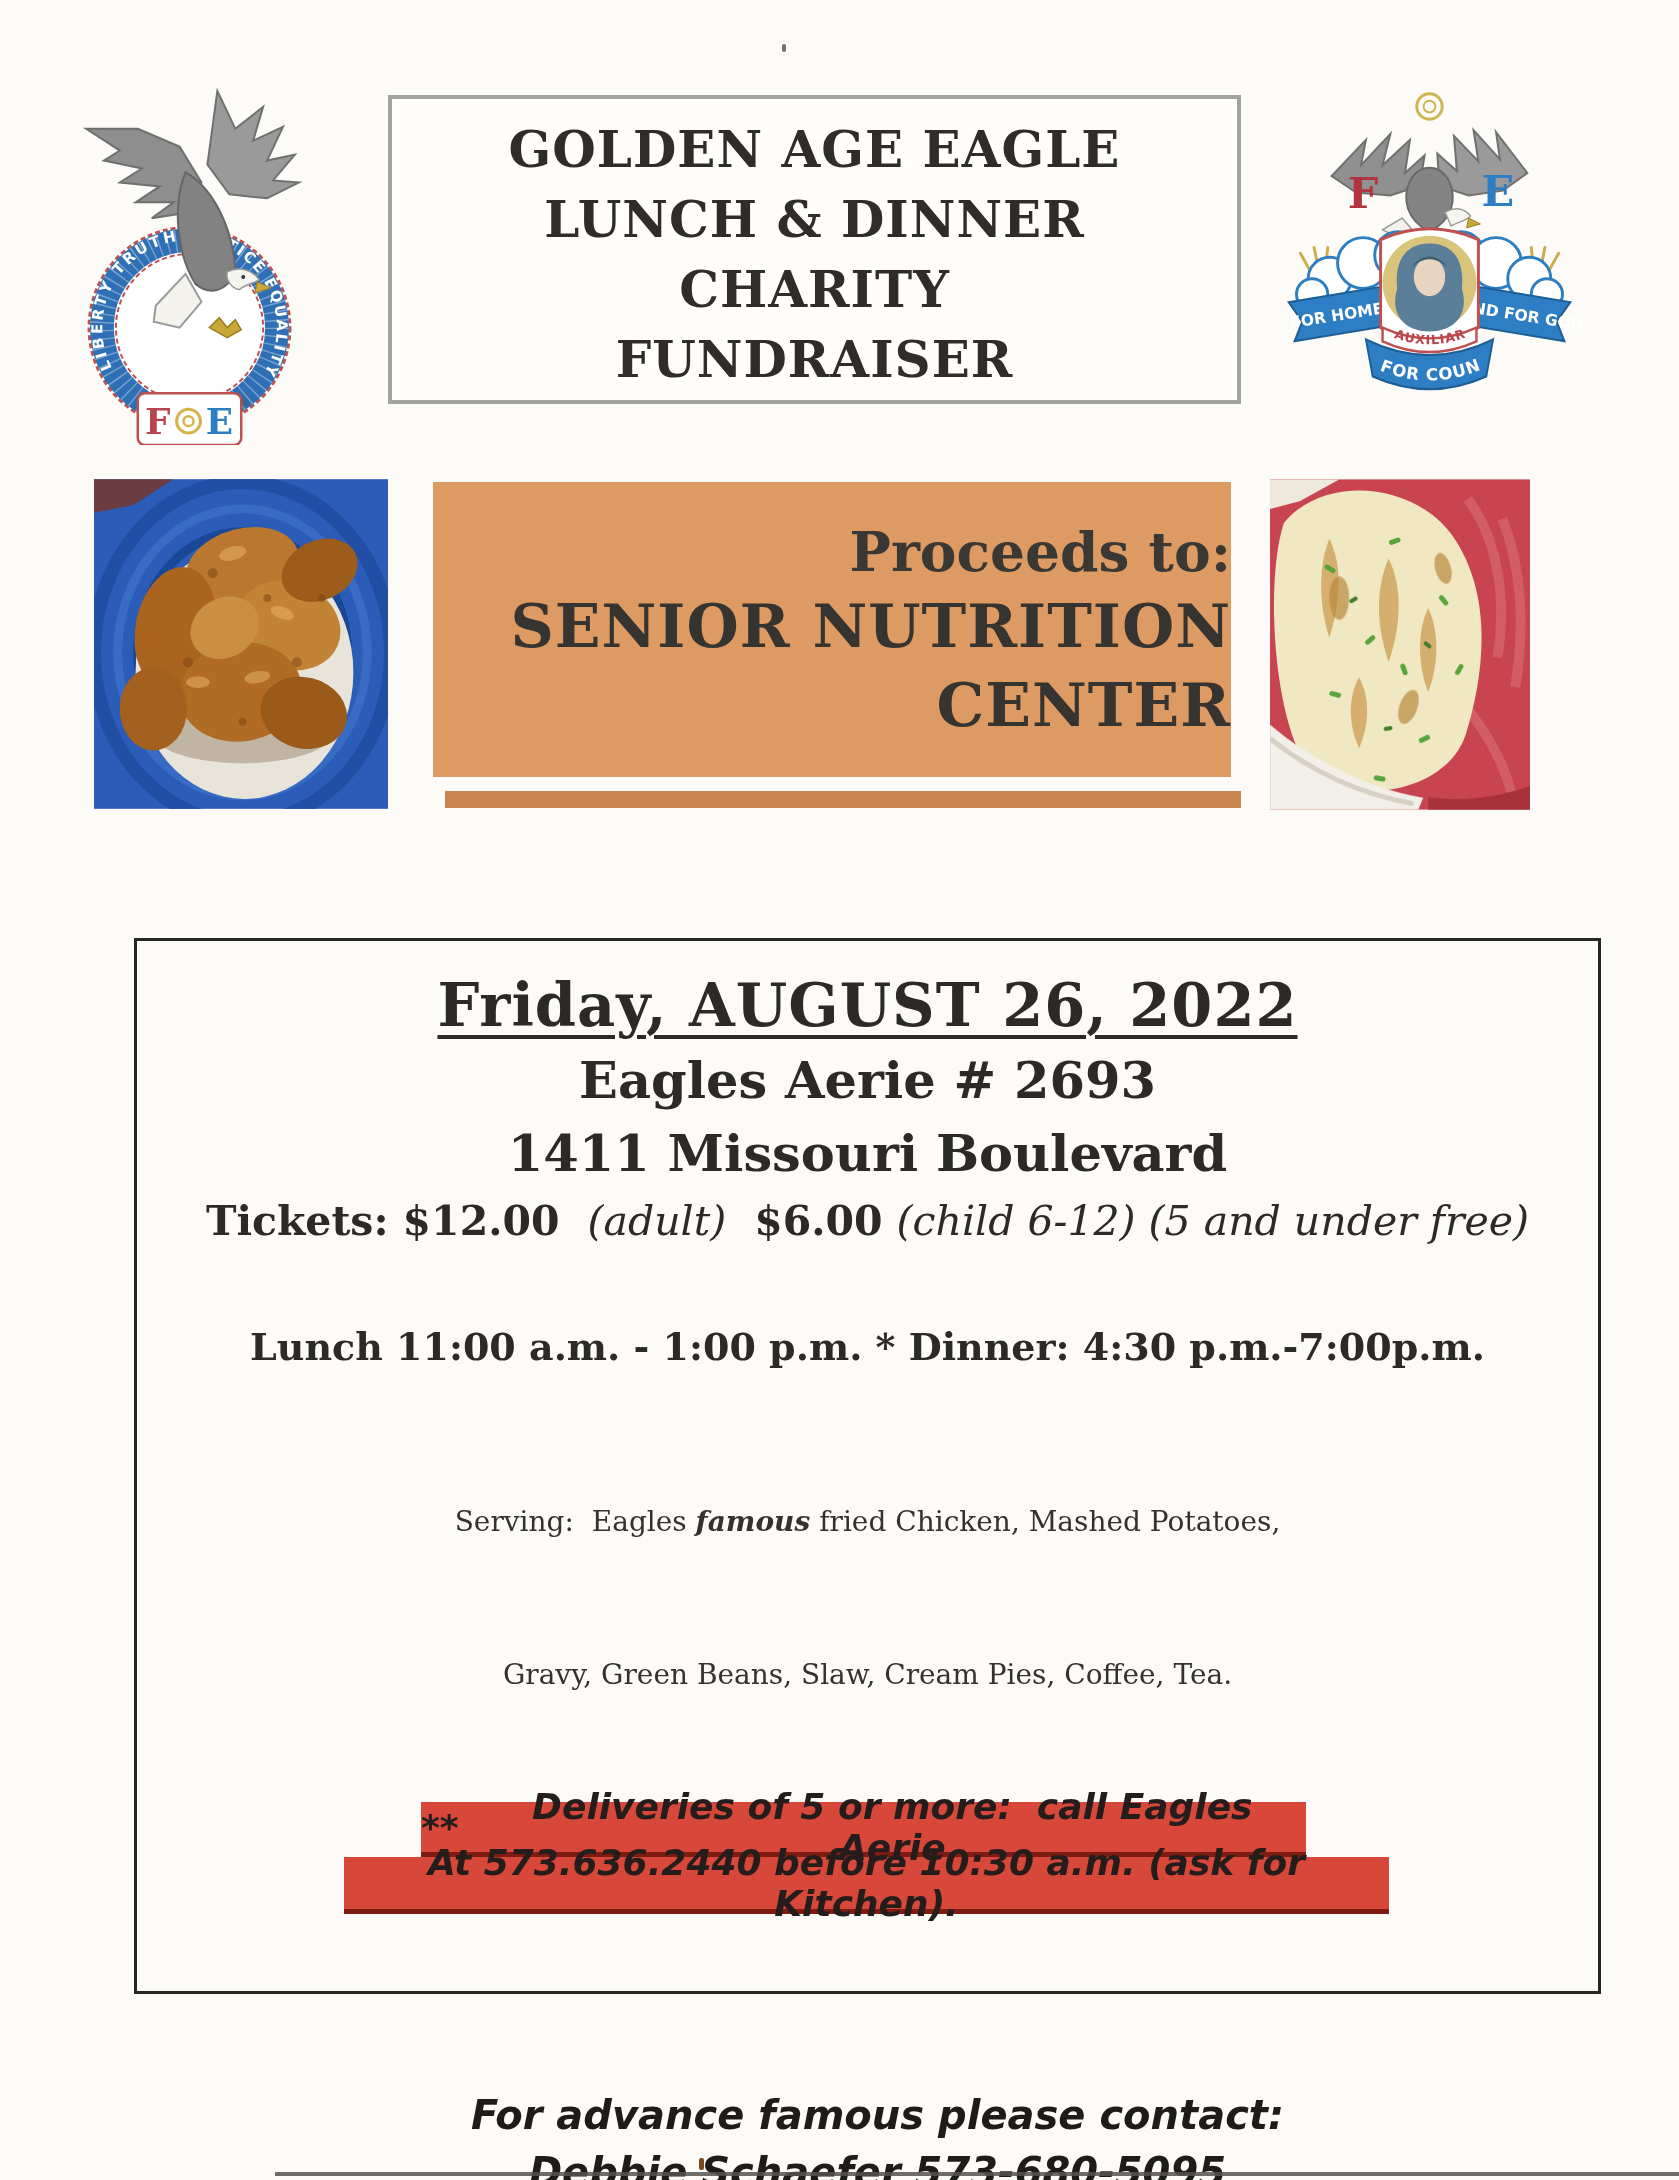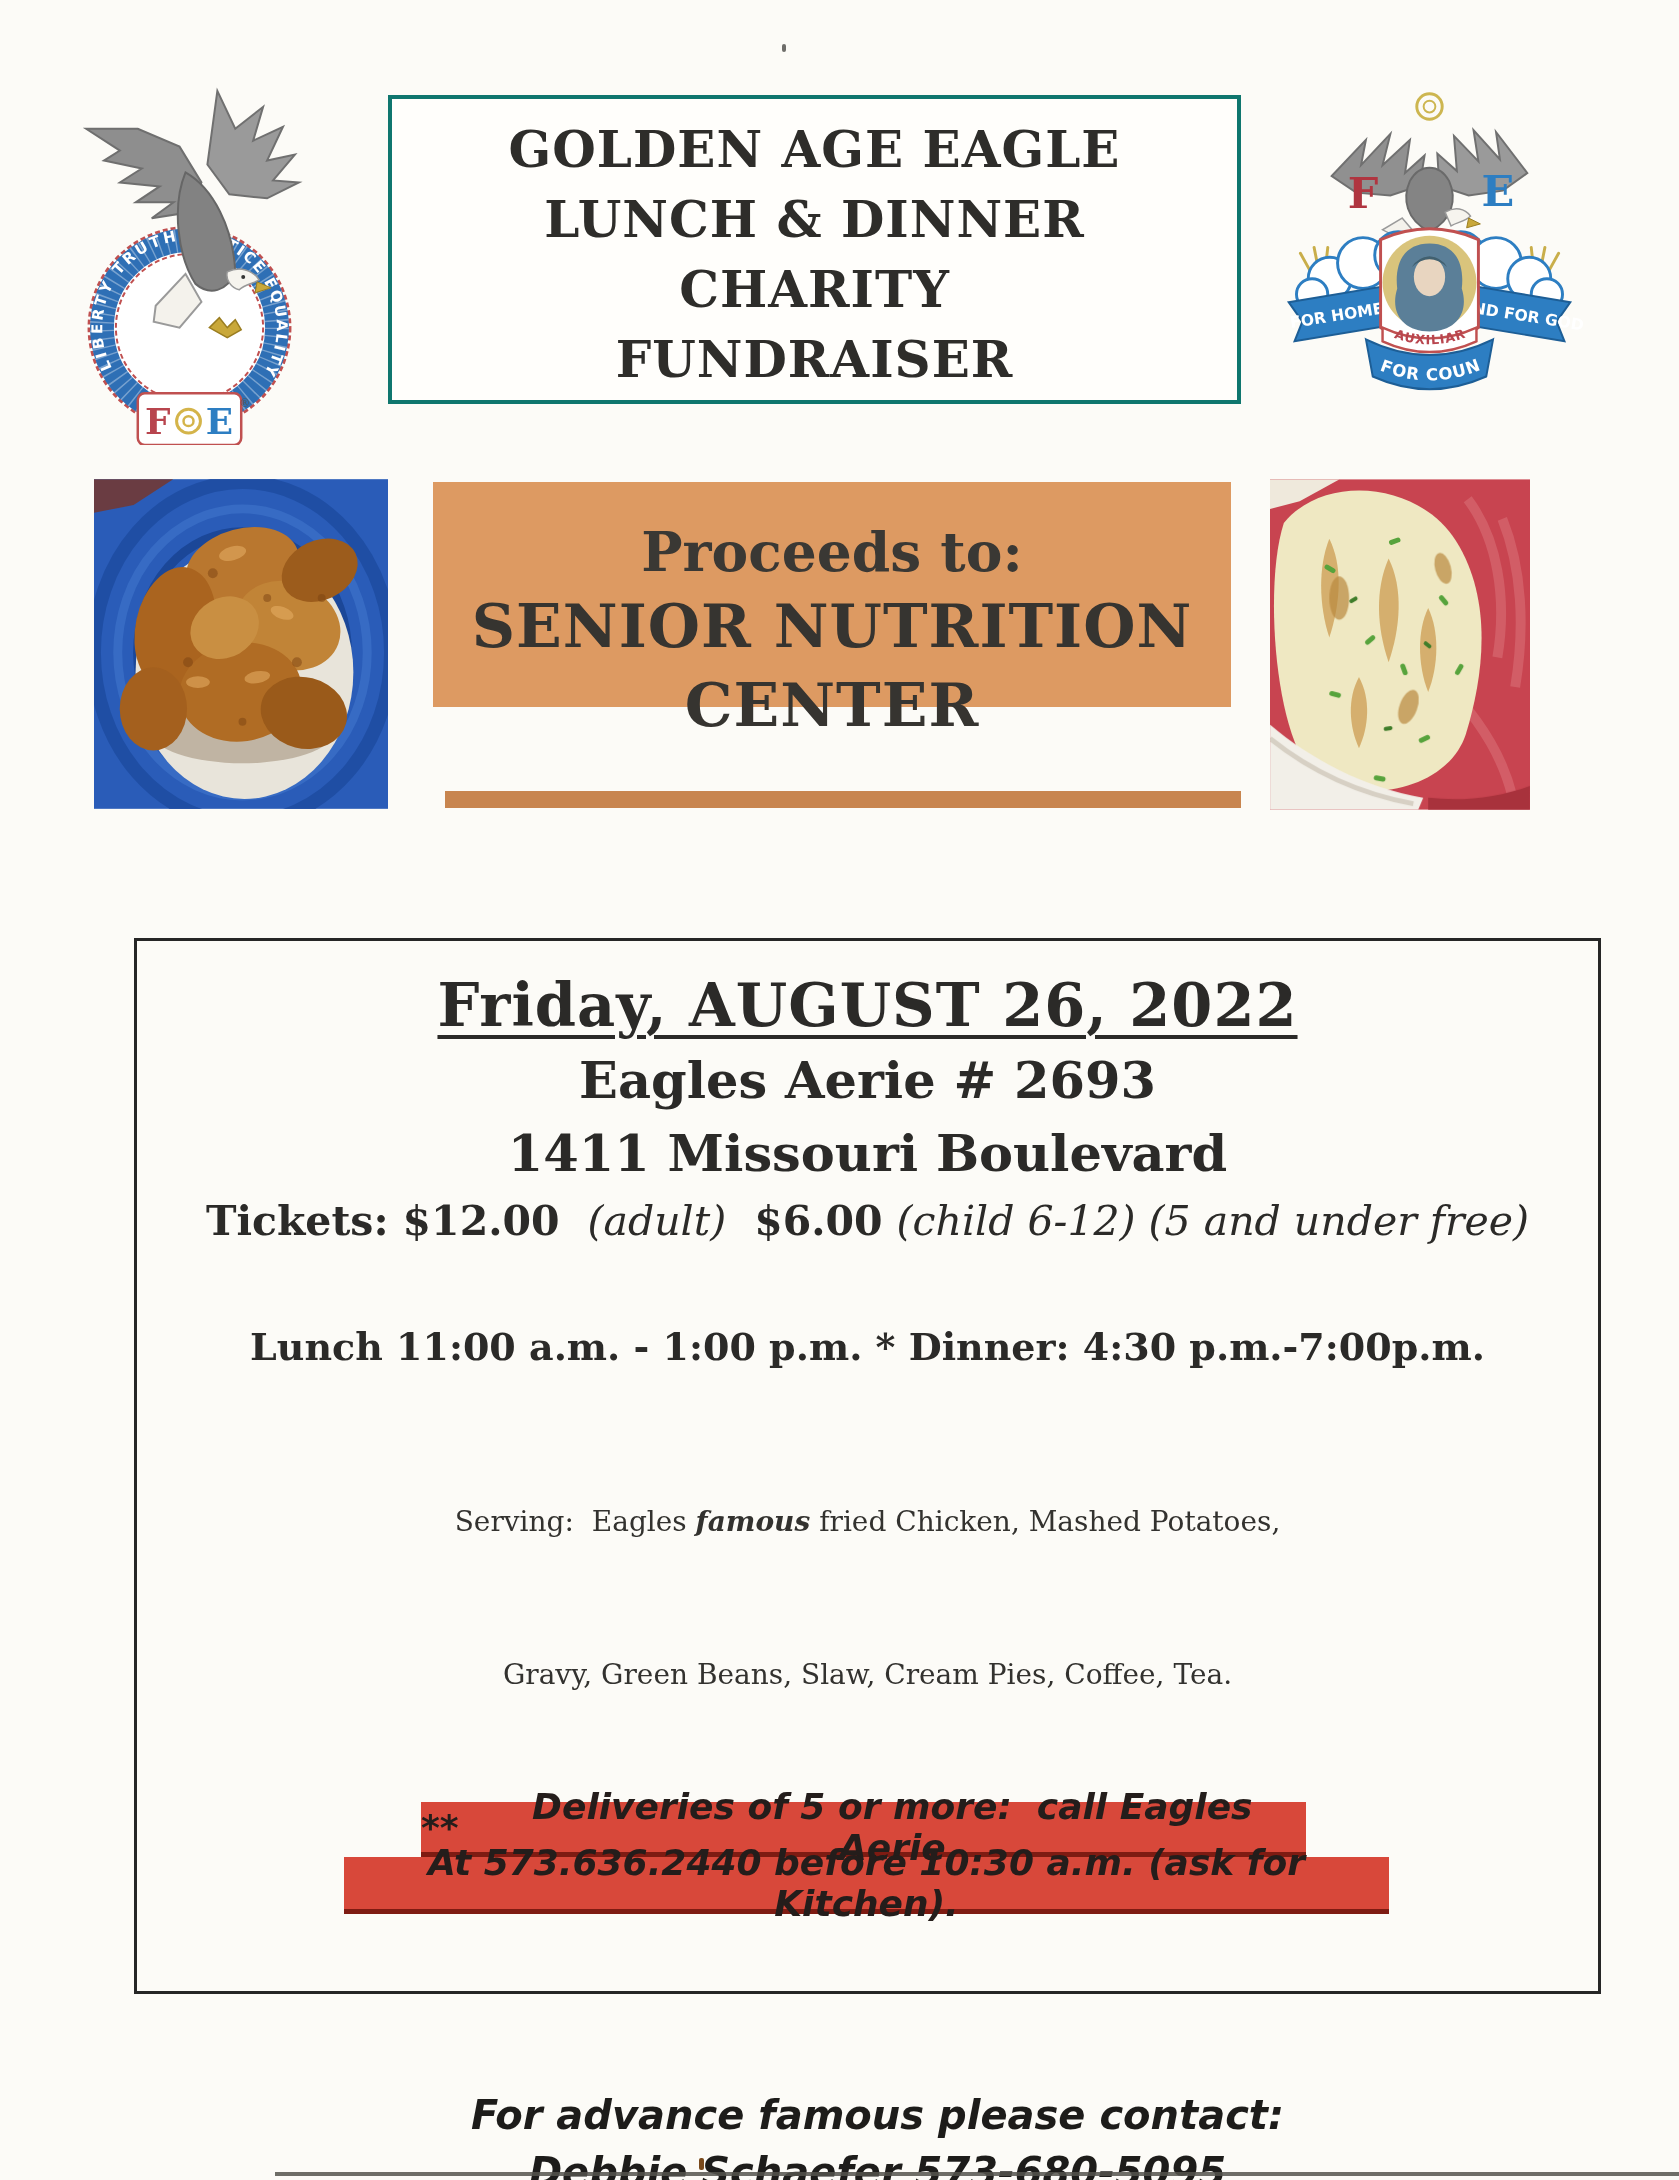--- a/index.html
+++ b/index.html
@@ -6,34 +6,34 @@
   html,body{margin:0;padding:0;background:#e8e6e1;}
   .canvas{
     position:relative;width:1679px;height:2180px;margin:0 auto;
     background:#fcfbf7;overflow:hidden;
     font-family:"DejaVu Serif", serif;color:#2b2a28;
   }
   
   .foe-logo{position:absolute;left:67px;top:77px;width:246px;height:368px;}
   .title-box{
     position:absolute;left:388px;top:95px;width:853px;height:309px;
-    border:4px solid #0f766e;background:#fffefb;
+    border:4px solid #a3a3a3;background:#fffefb;
     display:flex;flex-direction:column;align-items:center;
     padding-top:16px;box-sizing:border-box;
   }
   .title-line{
     font-size:50px;font-weight:bold;line-height:70px;letter-spacing:1px;
     color:#2e2d2a;white-space:nowrap;
   }
   .aux-logo{position:absolute;left:1273px;top:81px;width:313px;height:323px;}
   
   .chicken-photo{position:absolute;left:94px;top:479px;width:294px;height:330px;}
   .proceeds-box{
-    position:absolute;left:433px;top:482px;width:798px;height:225px;
-    background:#dd9a62;display:flex;flex-direction:column;align-items:center;
+    position:absolute;left:433px;top:482px;width:798px;height:295px;
+    background:#dd9a62;display:flex;flex-direction:column;align-items:flex-end;
     padding-top:34px;box-sizing:border-box;
   }
   .proceeds-intro{font-size:55px;font-weight:bold;color:#3a3834;line-height:71px;}
   .proceeds-org{font-size:60px;font-weight:bold;color:#363430;line-height:79px;letter-spacing:1px;}
   .proceeds-shadow{position:absolute;left:445px;top:791px;width:796px;height:17px;background:#c8854f;}
   .potato-photo{position:absolute;left:1270px;top:479px;width:260px;height:331px;}
   
   .info-box{
     position:absolute;left:134px;top:938px;width:1467px;height:1056px;
     border:3px solid #262626;box-sizing:border-box;text-align:center;

